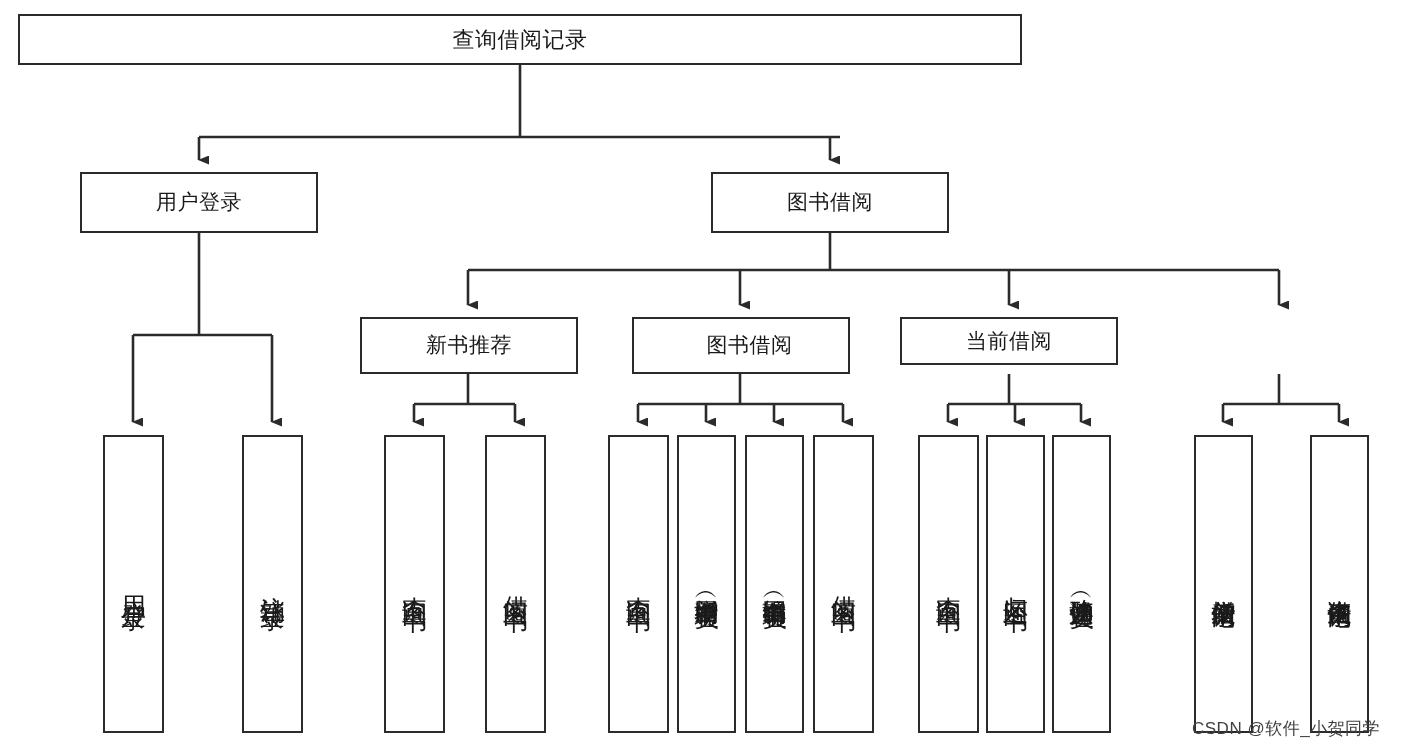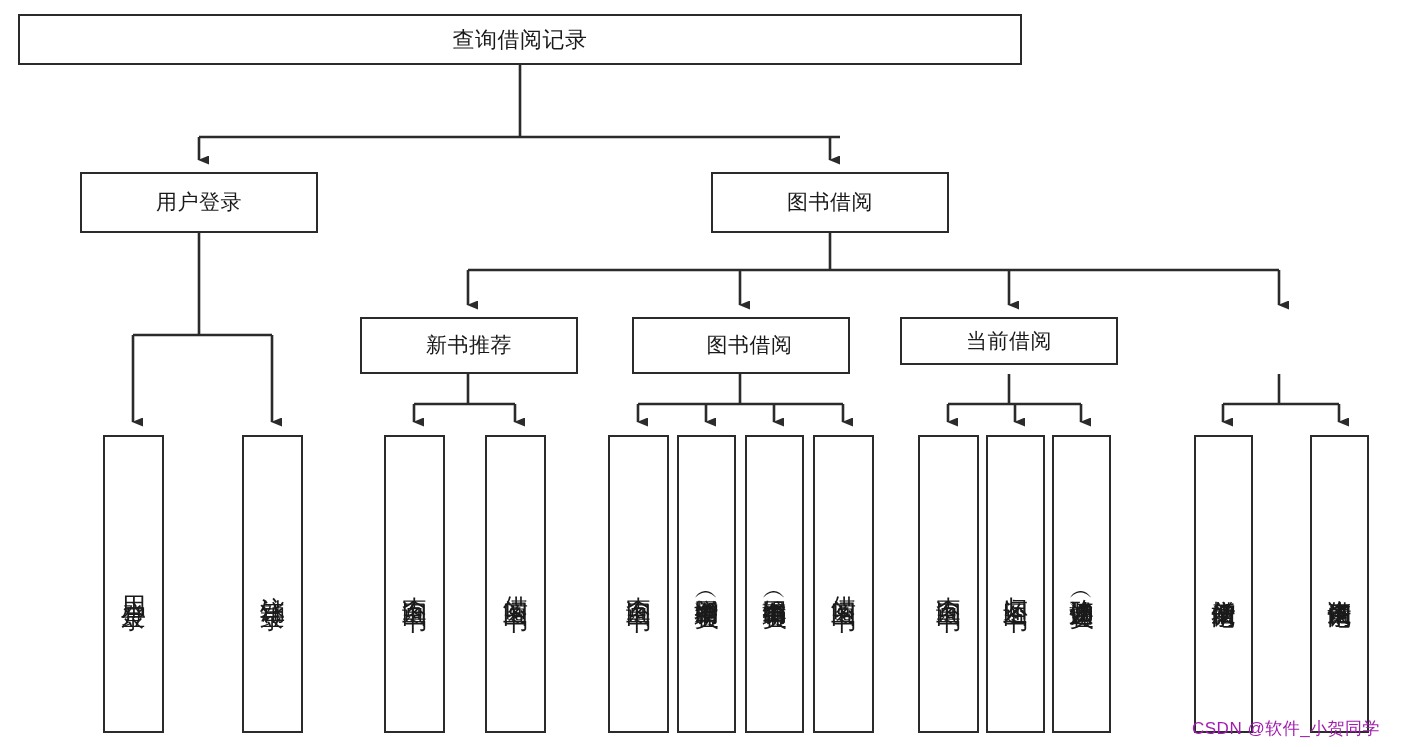--- a/index.html
+++ b/index.html
@@ -61,21 +61,21 @@
     line-height: 1.0;
     letter-spacing: 4px;
     white-space: nowrap;
   }
   .node.vert.tight .label {
     font-size: 24px;
     letter-spacing: 1px;
   }
   .watermark {
     position: absolute;
-    color: #a21caf;
+    color: #404040;
     font-size: 17px;
     white-space: nowrap;
     letter-spacing: 0.5px;
   }
 </style>
 </head>
 <body>
 
 <div id="canvas">
 

